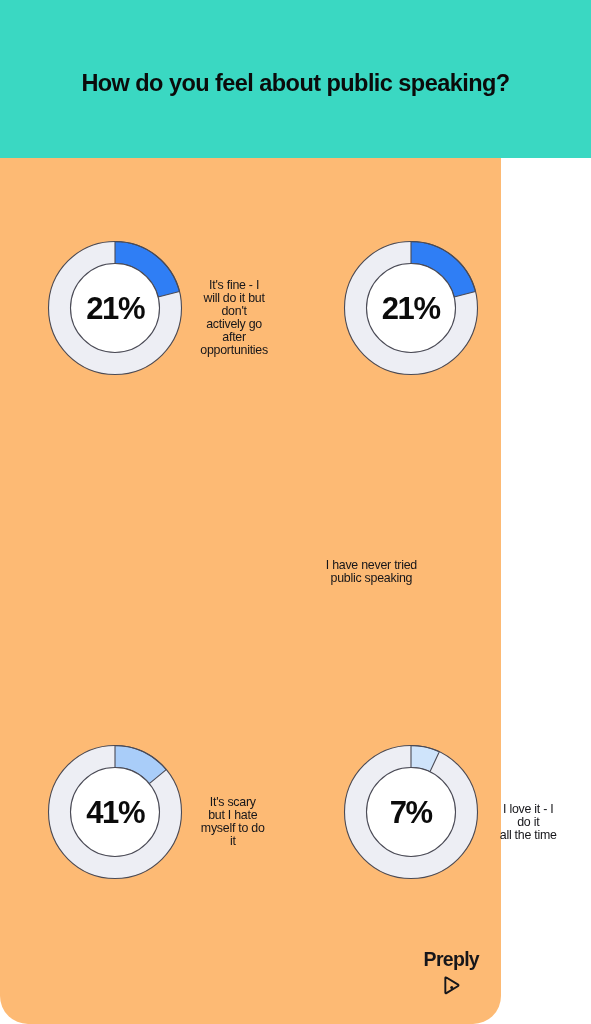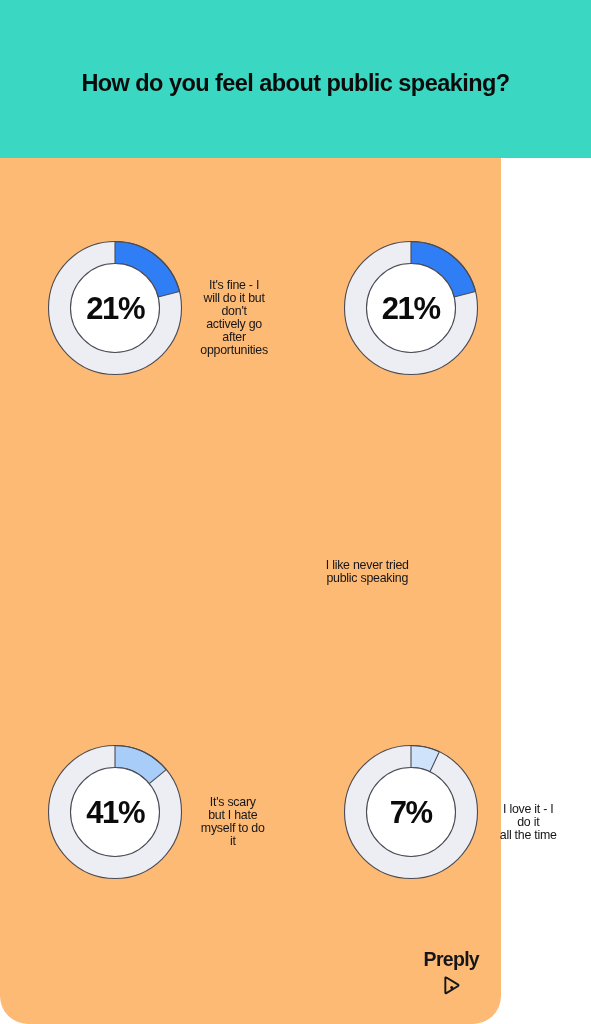--- a/index.html
+++ b/index.html
@@ -126,21 +126,21 @@
           <circle cx="85" cy="85" r="44.5" fill="#ffffff" stroke="#4a4a55" stroke-width="1.1"></circle>
         </svg>
         <div class="donut-value">21%</div>
       </div>
     </div>
 
     <div class="cell">
     </div>
 
     <div class="cell">
-      <div class="caption">I like never tried
+      <div class="caption">I have never tried
 public speaking</div>
     </div>
 
     <div class="cell">
       <div class="donut-wrap">
         <svg viewBox="0 0 170 170">
           <circle class="track" cx="85" cy="85" r="66.5" fill="#edeef4" stroke="none"></circle>
           <path class="seg" d="M 85 18.5 A 66.5 66.5 0 0 1 136.23913064458998 42.61130468171214 L 119.28783930352262 56.63463245618331 A 44.5 44.5 0 0 0 85 40.5 Z" fill="#a9cdf9" stroke="#4a4a55" stroke-width="1.1" stroke-linejoin="round"></path>
           <circle cx="85" cy="85" r="66.5" fill="none" stroke="#4a4a55" stroke-width="1.1"></circle>
           <circle cx="85" cy="85" r="44.5" fill="#ffffff" stroke="#4a4a55" stroke-width="1.1"></circle>

